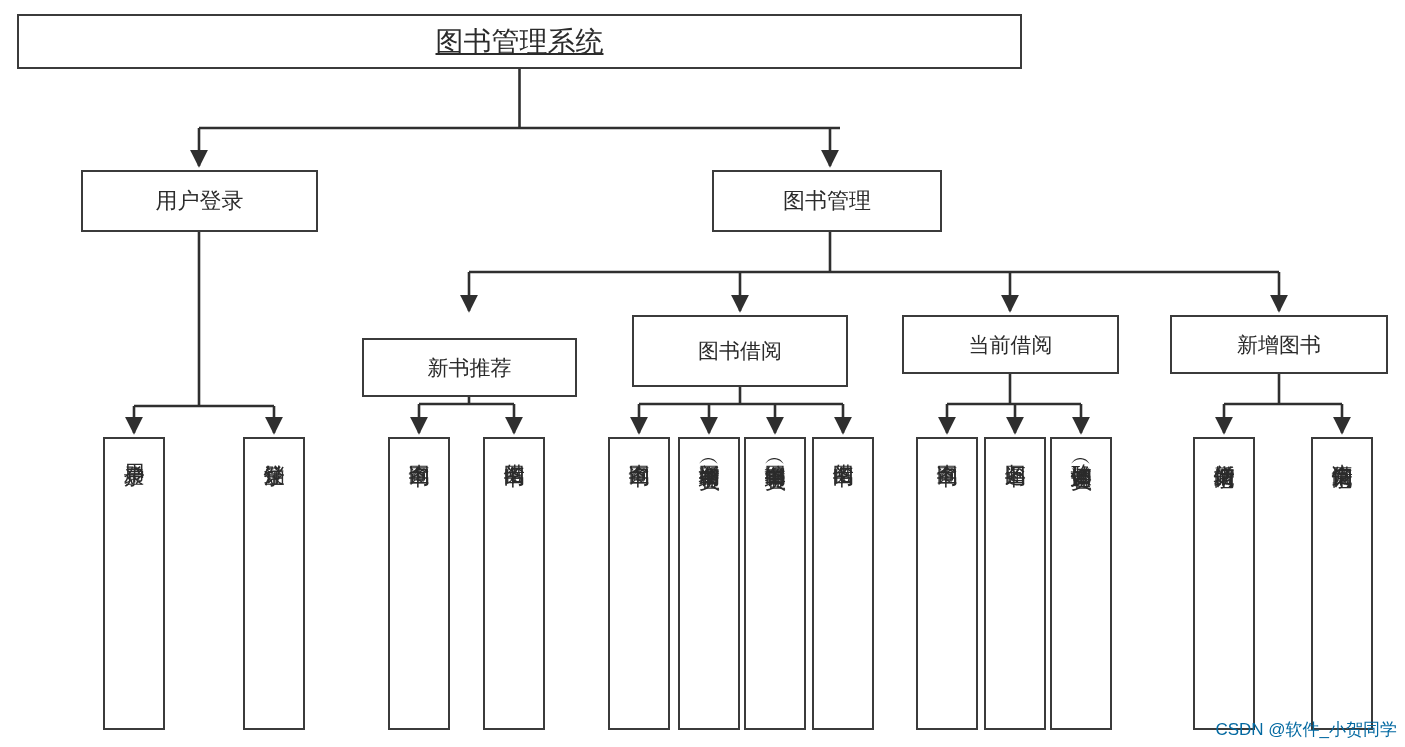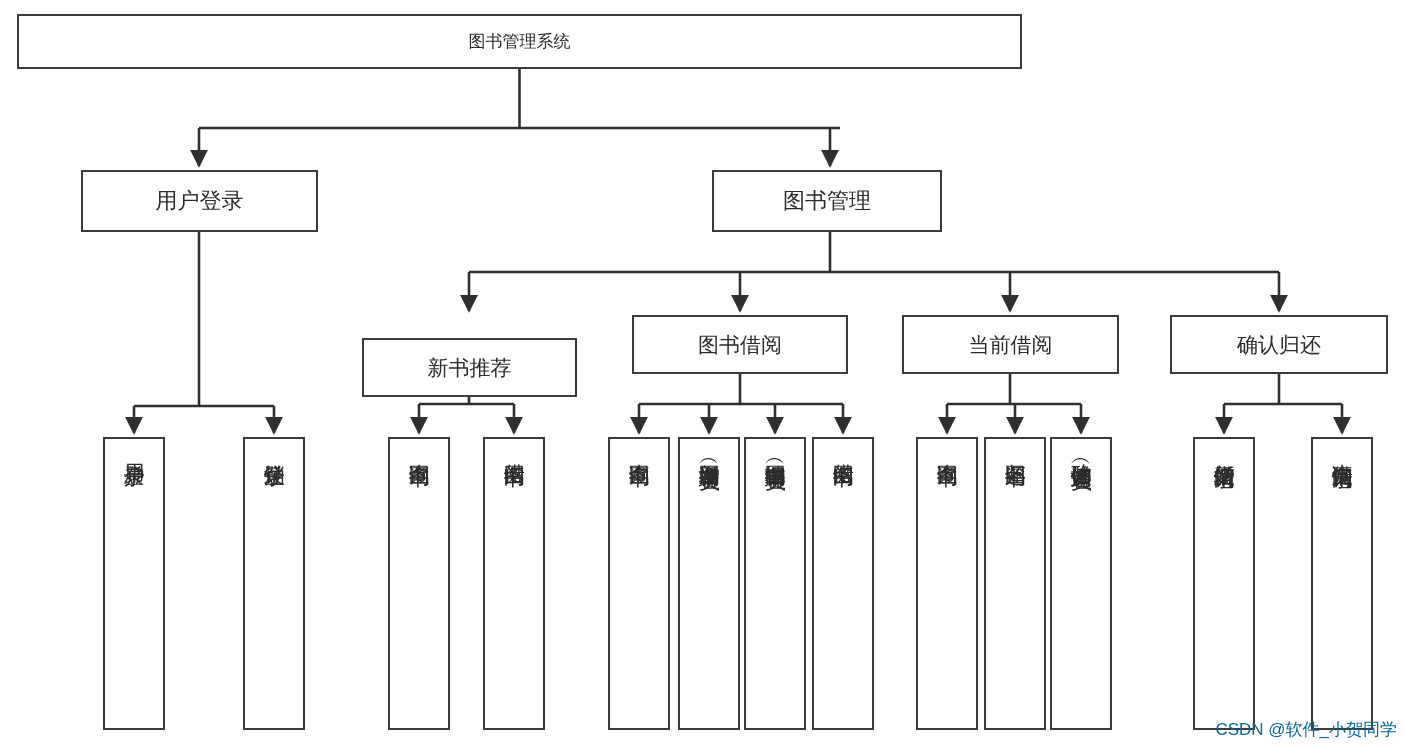--- a/index.html
+++ b/index.html
@@ -31,21 +31,22 @@
     border: 2px solid #3b3b3b;
     background: #ffffff;
     display: flex;
     align-items: center;
     justify-content: center;
     color: #2b2b2b;
     text-align: center;
     z-index: 2;
   }
   .node.root {
-    font-size: 17px;
+    font-size: 28px;
+    text-decoration: underline;
   }
   .node.level2 {
     font-size: 22px;
   }
   .node.level3 {
     font-size: 21px;
   }
   .node.leaf {
     font-size: 21px;
     align-items: flex-start;
@@ -133,28 +134,28 @@
   <div class="node level2" style="left:81px; top:170px; width:237px; height:62px;">
     <span class="htext">用户登录</span>
   </div>
   <div class="node level2" style="left:712px; top:170px; width:230px; height:62px;">
     <span class="htext">图书管理</span>
   </div>
 
   <div class="node level3" style="left:362px; top:326px; width:215px; height:59px;margin-top:12px;">
     <span class="htext">新书推荐</span>
   </div>
-  <div class="node level3" style="left:632px; top:315px; width:216px; height:59px;">
+  <div class="node level3" style="left:632px; top:315px; width:216px; height:72px;">
     <span class="htext">图书借阅</span>
   </div>
   <div class="node level3" style="left:902px; top:315px; width:217px; height:59px;">
     <span class="htext">当前借阅</span>
   </div>
   <div class="node level3" style="left:1170px; top:315px; width:218px; height:59px;">
-    <span class="htext">确认归还</span>
+    <span class="htext">新增图书</span>
   </div>
 
   <div class="node leaf" style="left:103px; top:437px; width:62px; height:293px;">
     <span class="vtext">用户登录</span>
   </div>
   <div class="node leaf" style="left:243px; top:437px; width:62px; height:293px;">
     <span class="vtext">注销登录</span>
   </div>
   <div class="node leaf" style="left:388px; top:437px; width:62px; height:293px;">
     <span class="vtext">查询图书</span>

